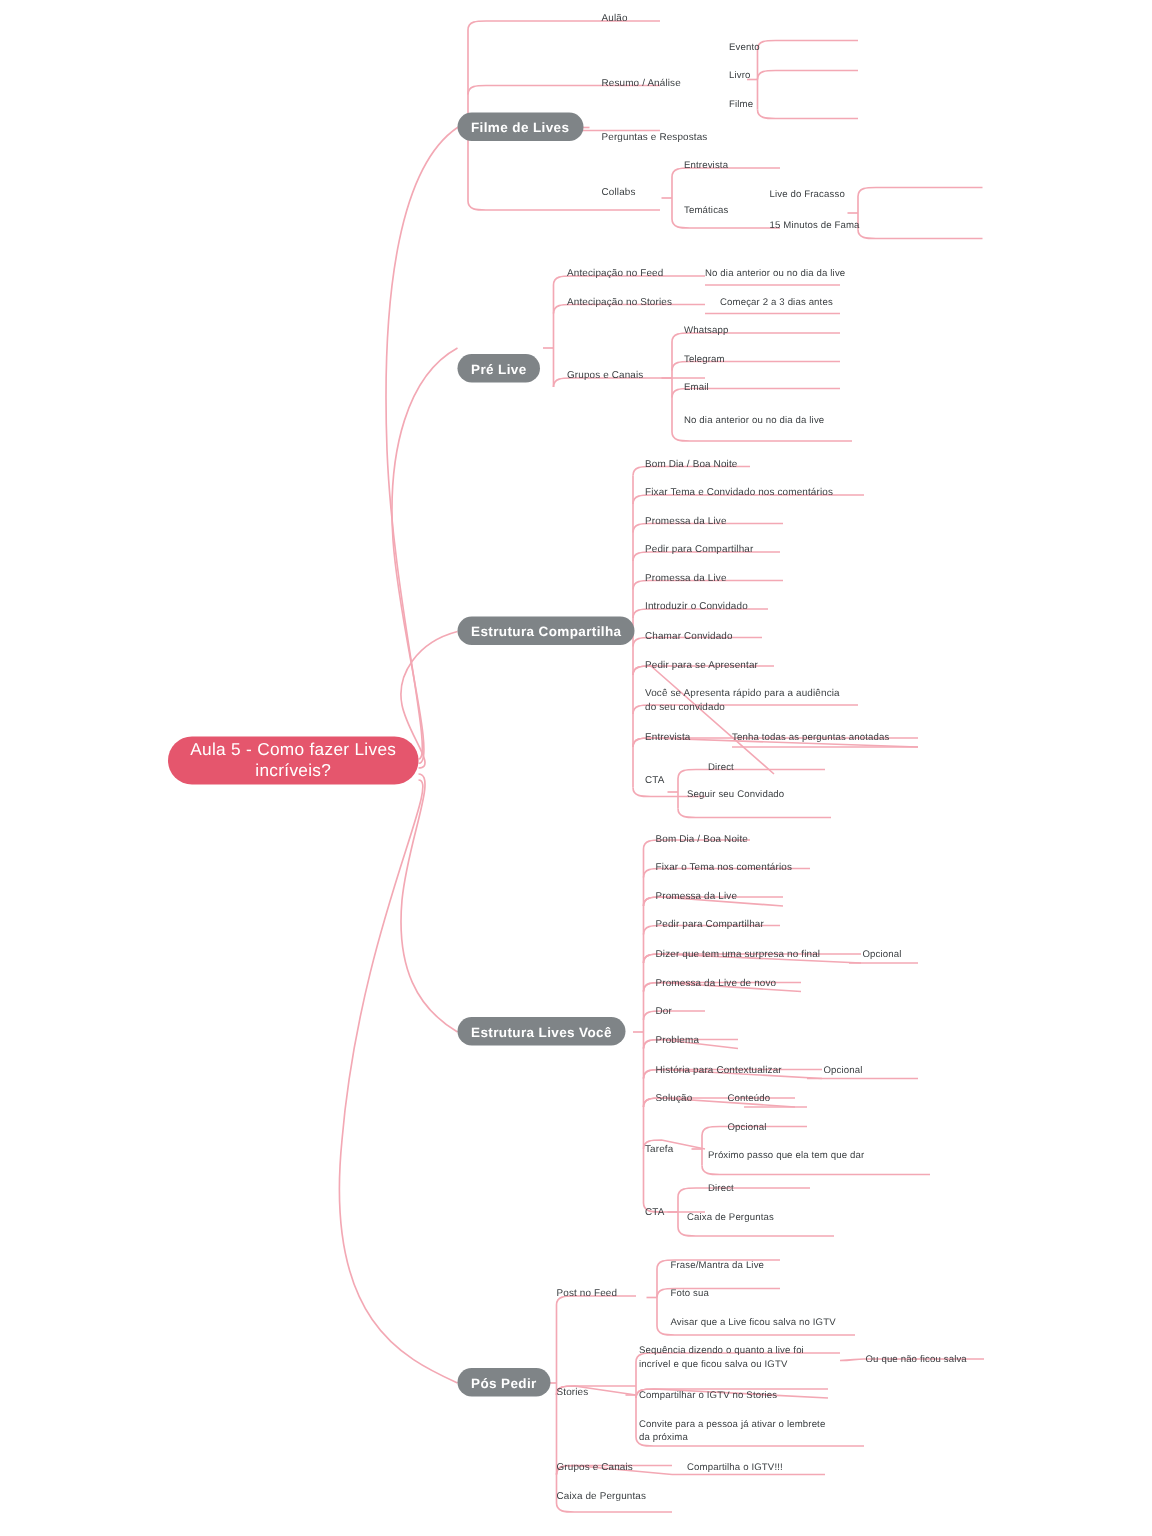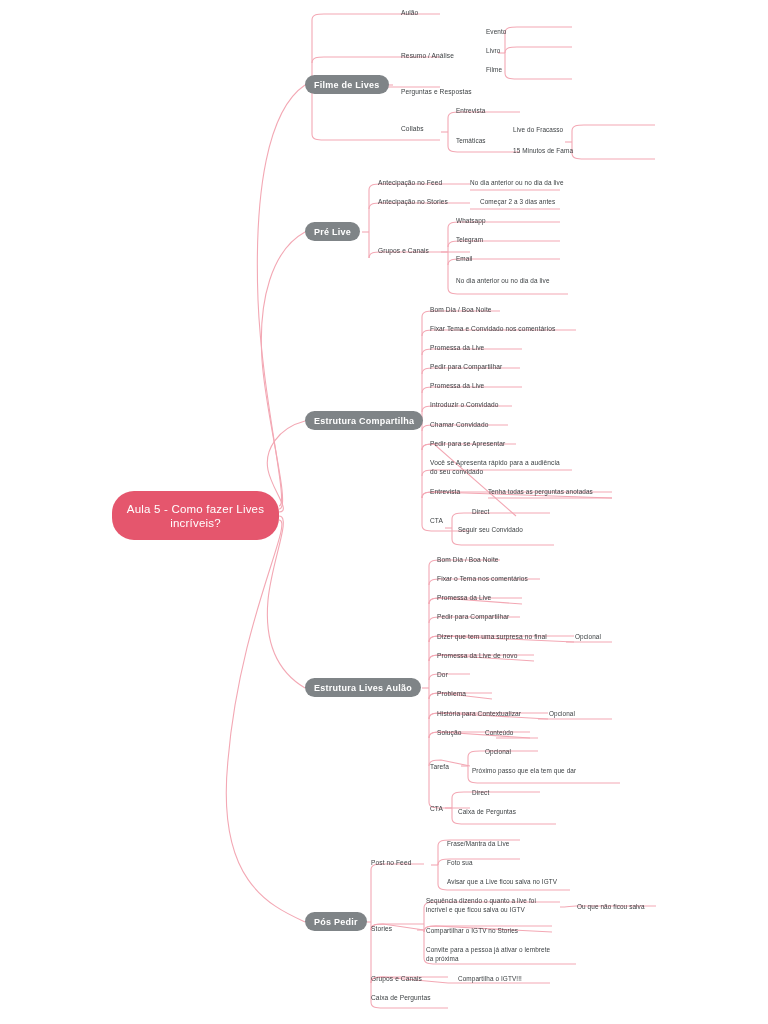--- a/index.html
+++ b/index.html
@@ -169,38 +169,38 @@
     <path d="M424,908 L424,958 M424,908 C424,902 430,902 436,902 L560,902"></path>
     <path d="M424,932 C424,926 430,926 436,926 L552,932"></path>
     <path d="M424,932 C424,926 430,926 436,926 L552,926"></path>
     <path d="M424,958 C424,964 430,964 436,964 L576,964"></path>
     <path d="M424,930 L417,930"></path>
     <path d="M560,907 C568,907 570,906 576,906 L656,906"></path>
 
     <path d="M448,983 L550,983"></path>
   </svg>
 
-  <div class="node root" style="left:112px;top:491px;width:167px;height:49px;">Aula 5 - Como fazer Lives
+  <div class="node root" style="left:112px;top:491px;width:167px;height:32px;">Aula 5 - Como fazer Lives
 incríveis?</div>
 
   <div class="node pill" style="left:305px;top:75px;">Filme de Lives</div>
 
   <div class="node leaf l2" style="left:401px;top:9px;">Aulão</div>
   <div class="node leaf l2" style="left:401px;top:52px;">Resumo / Análise</div>
   <div class="node leaf l3" style="left:486px;top:28px;">Evento</div>
   <div class="node leaf l3" style="left:486px;top:47px;">Livro</div>
   <div class="node leaf l3" style="left:486px;top:66px;">Filme</div>
   <div class="node leaf l2" style="left:401px;top:88px;">Perguntas e Respostas</div>
   <div class="node leaf l2" style="left:401px;top:125px;">Collabs</div>
   <div class="node leaf l3" style="left:456px;top:107px;">Entrevista</div>
   <div class="node leaf l3" style="left:456px;top:137px;">Temáticas</div>
   <div class="node leaf l3" style="left:513px;top:126px;">Live do Fracasso</div>
   <div class="node leaf l3" style="left:513px;top:147px;">15 Minutos de Fama</div>
 
-  <div class="node pill" style="left:305px;top:222px;">Pré Live</div>
+  <div class="node pill" style="left:305px;top:236px;">Pré Live</div>
 
   <div class="node leaf l2" style="left:378px;top:179px;">Antecipação no Feed</div>
   <div class="node leaf l3" style="left:470px;top:179px;">No dia anterior ou no dia da live</div>
   <div class="node leaf l2" style="left:378px;top:198px;">Antecipação no Stories</div>
   <div class="node leaf l3" style="left:480px;top:198px;">Começar 2 a 3 dias antes</div>
   <div class="node leaf l2" style="left:378px;top:247px;">Grupos e Canais</div>
   <div class="node leaf l3" style="left:456px;top:217px;">Whatsapp</div>
   <div class="node leaf l3" style="left:456px;top:236px;">Telegram</div>
   <div class="node leaf l3" style="left:456px;top:255px;">Email</div>
   <div class="node leaf l3" style="left:456px;top:277px;">No dia anterior ou no dia da live</div>
@@ -216,21 +216,21 @@
   <div class="node leaf l2" style="left:430px;top:421px;">Chamar Convidado</div>
   <div class="node leaf l2" style="left:430px;top:440px;">Pedir para se Apresentar</div>
   <div class="node leaf l2" style="left:430px;top:459px;">Você se Apresenta rápido para a audiência
 do seu convidado</div>
   <div class="node leaf l2" style="left:430px;top:488px;">Entrevista</div>
   <div class="node leaf l3" style="left:488px;top:488px;">Tenha todas as perguntas anotadas</div>
   <div class="node leaf l2" style="left:430px;top:517px;">CTA</div>
   <div class="node leaf l3" style="left:472px;top:508px;">Direct</div>
   <div class="node leaf l3" style="left:458px;top:526px;">Seguir seu Convidado</div>
 
-  <div class="node pill" style="left:305px;top:678px;">Estrutura Lives Aulão</div>
+  <div class="node pill" style="left:305px;top:678px;">Estrutura Lives Você</div>
 
   <div class="node leaf l2" style="left:437px;top:556px;">Bom Dia / Boa Noite</div>
   <div class="node leaf l2" style="left:437px;top:575px;">Fixar o Tema nos comentários</div>
   <div class="node leaf l2" style="left:437px;top:594px;">Promessa da Live</div>
   <div class="node leaf l2" style="left:437px;top:613px;">Pedir para Compartilhar</div>
   <div class="node leaf l2" style="left:437px;top:633px;">Dizer que tem uma surpresa no final</div>
   <div class="node leaf l3" style="left:575px;top:633px;">Opcional</div>
   <div class="node leaf l2" style="left:437px;top:652px;">Promessa da Live de novo</div>
   <div class="node leaf l2" style="left:437px;top:671px;">Dor</div>
   <div class="node leaf l2" style="left:437px;top:690px;">Problema</div>

